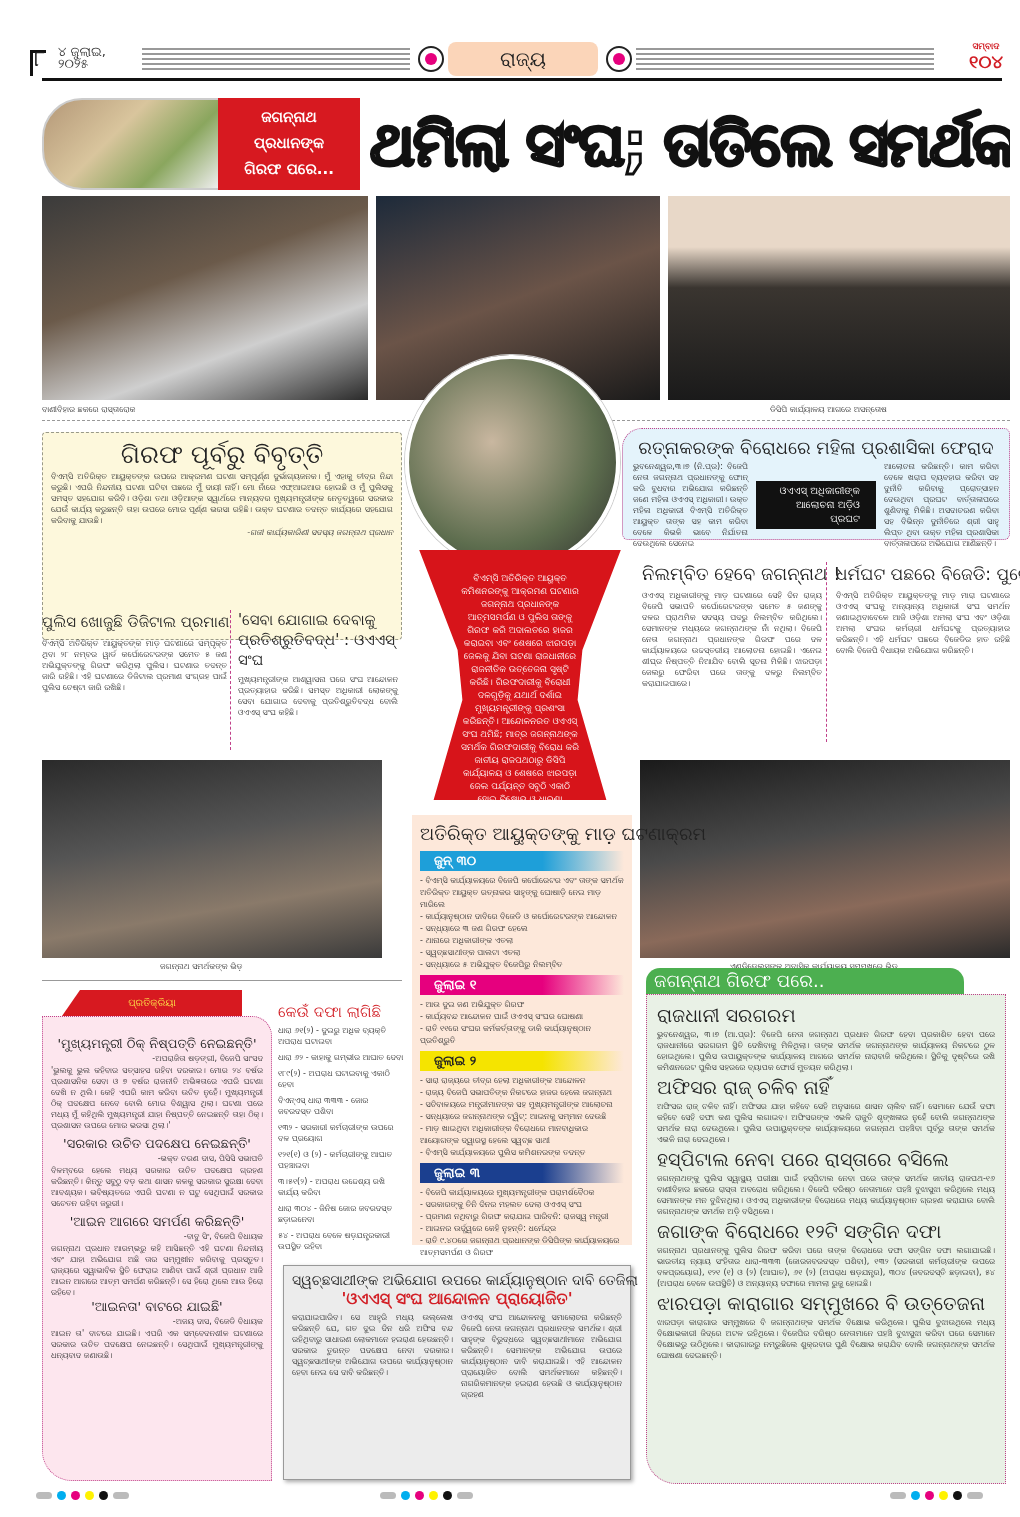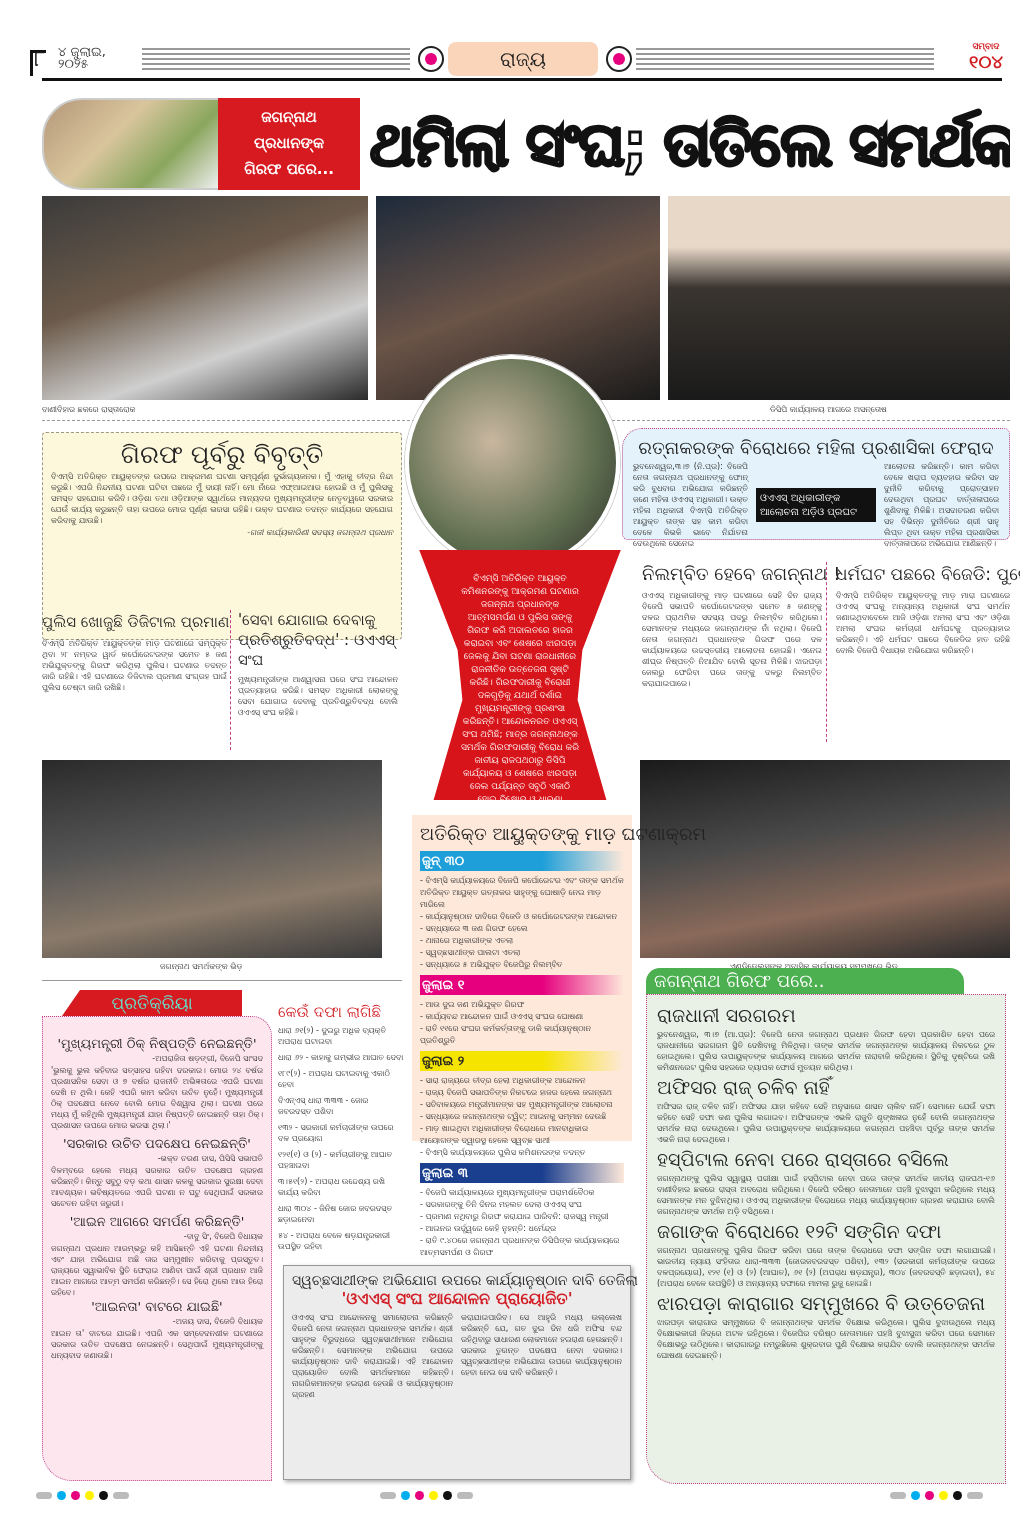--- a/index.html
+++ b/index.html
@@ -25,37 +25,37 @@
 .circle-photo{left:405px;top:355px;width:215px;height:215px;border-radius:50%;border:4px solid #fff;background:radial-gradient(circle at 40% 40%,#c9b7a0,#5d6d4e 60%,#2c2c2c);box-shadow:0 0 0 1px #ccc}
 
 .box-yellow{left:42px;top:432px;width:360px;height:208px;background:#fdf8dc;border:1px dashed #998;border-radius:4px;padding:6px 8px}
 .box-title{font-size:25px;text-align:center;color:#222;line-height:32px}
 .body-text{font-size:8px;line-height:11px;color:#333;text-align:justify}
 .attrib{font-size:8px;text-align:right;color:#333;font-style:italic;margin-top:2px}
 .box-blue{left:622px;top:428px;width:388px;height:112px;background:#e4f3fb;border:1px dotted #c0408a;border-radius:20px 6px 6px 6px;padding:6px 10px}
 .box-blue .box-title{font-size:18px;line-height:26px}
 .cols2{display:flex;gap:8px}
 .cols2 > div{flex:1}
-.pullquote{background:#111;color:#fff;font-size:10px;text-align:left;padding:3px 4px;line-height:14px;margin:2px 0}
+.pullquote{background:#111;color:#fff;font-size:10px;text-align:right;padding:3px 16px;line-height:14px;margin:2px 0}
 
 .red-center{left:400px;top:550px;width:240px;height:250px;background:#d7141a;clip-path:polygon(8% 0,92% 0,76% 40%,74% 60%,86% 100%,14% 100%,26% 60%,24% 40%);color:#fff;font-size:9px;line-height:13px;text-align:center;padding:22px 60px 8px}
 
 .sec-title{font-size:18px;line-height:24px;color:#222;white-space:nowrap}
 .divider-v{width:1px;border-left:1px dashed #c0408a}
 
-.timeline{left:412px;top:815px;width:220px;height:326px;background:#fde8da;padding:6px 8px}
+.timeline{left:412px;top:815px;width:220px;height:430px;background:#fde8da;padding:6px 8px}
 .tl-title{font-size:18px;line-height:26px;white-space:nowrap}
-.tl-band{height:20px;color:#fff;font-size:13px;line-height:20px;padding-left:2px;margin:4px 0;font-weight:bold}
+.tl-band{height:20px;color:#fff;font-size:13px;line-height:20px;padding-left:14px;margin:4px 0;font-weight:bold}
 .tl-item{font-size:8px;line-height:12px;color:#333}
 
 .sections{left:278px;top:1003px;width:126px}
 .sections h3{font-size:15px;color:#d21f26;font-weight:normal;margin-bottom:4px}
 .sec-row{font-size:8px;line-height:11px;color:#333;margin-bottom:5px}
 
-.react-tab{left:62px;top:990px;width:180px;height:26px;background:#d71920;clip-path:polygon(0 100%,10% 0,100% 0,100% 100%);color:#5eead4;text-align:center;font-size:17px;line-height:26px}
+.react-tab{left:62px;top:990px;width:180px;height:26px;background:#d71920;clip-path:polygon(0 100%,10% 0,100% 0,100% 100%);color:#fde047;text-align:center;font-size:10px;line-height:26px}
 .react-box{left:42px;top:1016px;width:230px;height:465px;background:#fde6ee;border:1px dotted #c0408a;border-radius:0 20px 0 30px;padding:18px 8px}
 .q-title{font-size:13px;text-align:center;line-height:18px;color:#222;white-space:nowrap}
 .q-by{font-size:8px;text-align:right;line-height:12px;color:#333}
 
 .grey-box{left:283px;top:1265px;width:348px;height:215px;background:#ececec;border:1px solid #999;box-shadow:2px 2px 4px #aaa;padding:6px 8px}
 .grey-box h2{font-size:14px;font-weight:normal;text-align:center;white-space:nowrap}
 .grey-box h3{font-size:16px;font-weight:bold;text-align:center;color:#d21f26;white-space:nowrap;margin-bottom:4px}
 
 .green-tab{left:646px;top:968px;width:318px;height:26px;background:#4caf50;border-radius:14px 14px 0 0;color:#fff;font-size:18px;line-height:26px;padding-left:8px}
 .green-box{left:646px;top:994px;width:360px;height:490px;background:#e9f1e6;border:1px dotted #c0408a;border-radius:0 0 0 30px;padding:6px 10px}
@@ -202,22 +202,22 @@
   <div class="body-text">ଜଗନ୍ନାଥ ପ୍ରଧାନ ଆରମ୍ଭରୁ କହି ଆସିଛନ୍ତି ଏହି ଘଟଣା ନିନ୍ଦନୀୟ ଏବଂ ଯାହା ଅଭିଯୋଗ ଅଛି ତାର ସମ୍ମୁଖୀନ କରିବାକୁ ପ୍ରସ୍ତୁତ। ରାଜ୍ୟରେ ସ୍ୱାଭାବିକ ସ୍ଥିତି ଫେରାଇ ଆଣିବା ପାଇଁ ଶ୍ରୀ ପ୍ରଧାନ ଆଜି ଆଇନ ଆଗରେ ଆତ୍ମ ସମର୍ପଣ କରିଛନ୍ତି। ସେ ହିରୋ ଥିଲେ ଆଉ ହିରୋ ରହିବେ।</div>
   <div class="q-title" style="">'ଆଇନତା' ବାଟରେ ଯାଇଛି'</div>
   <div class="q-by">-ଅଜୟ ଦାସ, ବିଜେଡି ବିଧାୟକ</div>
   <div class="body-text">ଆଇନ ତା' ବାଟରେ ଯାଇଛି। ଏପରି ଏକ ସମ୍ବେଦନଶୀଳ ଘଟଣାରେ ସରକାର ଉଚିତ ପଦକ୍ଷେପ ନେଇଛନ୍ତି। ସେଥିପାଇଁ ମୁଖ୍ୟମନ୍ତ୍ରୀଙ୍କୁ ଧନ୍ୟବାଦ ଜଣାଉଛି।</div>
 </div>
 
 <div class="abs grey-box">
   <h2>ସ୍ୱଚ୍ଛସାଥୀଙ୍କ ଅଭିଯୋଗ ଉପରେ କାର୍ଯ୍ୟାନୁଷ୍ଠାନ ଦାବି ତେଜିଲା</h2>
   <h3>'ଓଏଏସ୍ ସଂଘ ଆନ୍ଦୋଳନ ପ୍ରାୟୋଜିତ'</h3>
   <div class="cols2">
+    <div class="body-text">କରାଯାଇପାରିବ। ସେ ଆହୁରି ମଧ୍ୟ ଉଲ୍ଲେଖ କରିଛନ୍ତି ଯେ, ଗତ ଦୁଇ ଦିନ ଧରି ଅଫିସ ବନ୍ଦ ରହିଥିବାରୁ ସାଧାରଣ ଲୋକମାନେ ହଇରାଣ ହେଉଛନ୍ତି। ସରକାର ତୁରନ୍ତ ପଦକ୍ଷେପ ନେବା ଦରକାର। ସ୍ୱଚ୍ଛସାଥୀଙ୍କ ଅଭିଯୋଗ ଉପରେ କାର୍ଯ୍ୟାନୁଷ୍ଠାନ ହେବା ନେଇ ସେ ଦାବି କରିଛନ୍ତି।</div>
     <div class="body-text">ଓଏଏସ୍ ସଂଘ ଆନ୍ଦୋଳନକୁ ସମାଲୋଚନା କରିଛନ୍ତି ବିଜେପି ନେତା ଜଗନ୍ନାଥ ପ୍ରଧାନଙ୍କ ସମର୍ଥକ। ଶ୍ରୀ ସାହୁଙ୍କ ବିରୁଦ୍ଧରେ ସ୍ୱଚ୍ଛସାଥୀମାନେ ଅଭିଯୋଗ କରିଛନ୍ତି। ସେମାନଙ୍କ ଅଭିଯୋଗ ଉପରେ କାର୍ଯ୍ୟାନୁଷ୍ଠାନ ଦାବି କରାଯାଇଛି। ଏହି ଆନ୍ଦୋଳନ ପ୍ରାୟୋଜିତ ବୋଲି ସମର୍ଥକମାନେ କହିଛନ୍ତି। ନାଗରିକମାନଙ୍କ ହଇରାଣ ହେଉଛି ଓ କାର୍ଯ୍ୟାନୁଷ୍ଠାନ ଗ୍ରହଣ</div>
-    <div class="body-text">କରାଯାଇପାରିବ। ସେ ଆହୁରି ମଧ୍ୟ ଉଲ୍ଲେଖ କରିଛନ୍ତି ଯେ, ଗତ ଦୁଇ ଦିନ ଧରି ଅଫିସ ବନ୍ଦ ରହିଥିବାରୁ ସାଧାରଣ ଲୋକମାନେ ହଇରାଣ ହେଉଛନ୍ତି। ସରକାର ତୁରନ୍ତ ପଦକ୍ଷେପ ନେବା ଦରକାର। ସ୍ୱଚ୍ଛସାଥୀଙ୍କ ଅଭିଯୋଗ ଉପରେ କାର୍ଯ୍ୟାନୁଷ୍ଠାନ ହେବା ନେଇ ସେ ଦାବି କରିଛନ୍ତି।</div>
   </div>
 </div>
 
 <div class="abs green-tab">ଜଗନ୍ନାଥ ଗିରଫ ପରେ..</div>
 <div class="abs green-box">
   <h4>ରାଜଧାନୀ ସରଗରମ</h4>
   <div class="body-text">ଭୁବନେଶ୍ୱର, ୩।୭ (ଆ.ପ୍ର): ବିଜେପି ନେତା ଜଗନ୍ନାଥ ପ୍ରଧାନ ଗିରଫ ହେବା ପ୍ରକାଶିତ ହେବା ପରେ ରାଜଧାନୀରେ ସରଗରମ ସ୍ଥିତି ଦେଖିବାକୁ ମିଳିଥିଲା। ତାଙ୍କ ସମର୍ଥକ ଜଗନ୍ନାଥଙ୍କ କାର୍ଯ୍ୟାଳୟ ନିକଟରେ ଠୁଳ ହୋଇଥିଲେ। ପୁଲିସ ଉପାୟୁକ୍ତଙ୍କ କାର୍ଯ୍ୟାଳୟ ଆଗରେ ସମର୍ଥକ ନାରାବାଜି କରିଥିଲେ। ସ୍ଥିତିକୁ ଦୃଷ୍ଟିରେ ରଖି କମିଶନରେଟ ପୁଲିସ ସହରରେ ବ୍ୟାପକ ଫୋର୍ସ ମୁତୟନ କରିଥିଲା।</div>
   <h4>ଅଫିସର ରାଜ୍ ଚଳିବ ନାହିଁ</h4>
   <div class="body-text">ଅଫିସର ରାଜ୍ ଚଳିବ ନାହିଁ। ଅଫିସର ଯାହା କହିବେ ସେହି ଅନୁସାରେ ଶାସନ ଚାଲିବ ନାହିଁ। ସେମାନେ ଯେଉଁ ଦଫା କହିବେ ସେହି ଦଫା କଣ ପୁଲିସ ଲଗାଇବ। ଅଫିସରଙ୍କ ଏଭଳି ରାଜୁତି ଶୃଙ୍ଖଳାର ନୁହେଁ ବୋଲି ଜଗନ୍ନାଥଙ୍କ ସମର୍ଥକ ନାରା ଦେଉଥିଲେ। ପୁଲିସ ଉପାୟୁକ୍ତଙ୍କ କାର୍ଯ୍ୟାଳୟରେ ଜଗନ୍ନାଥ ପହଞ୍ଚିବା ପୂର୍ବରୁ ତାଙ୍କ ସମର୍ଥକ ଏଭଳି ନାରା ଦେଇଥିଲେ।</div>
   <h4>ହସ୍ପିଟାଲ ନେବା ପରେ ରାସ୍ତାରେ ବସିଲେ</h4>

